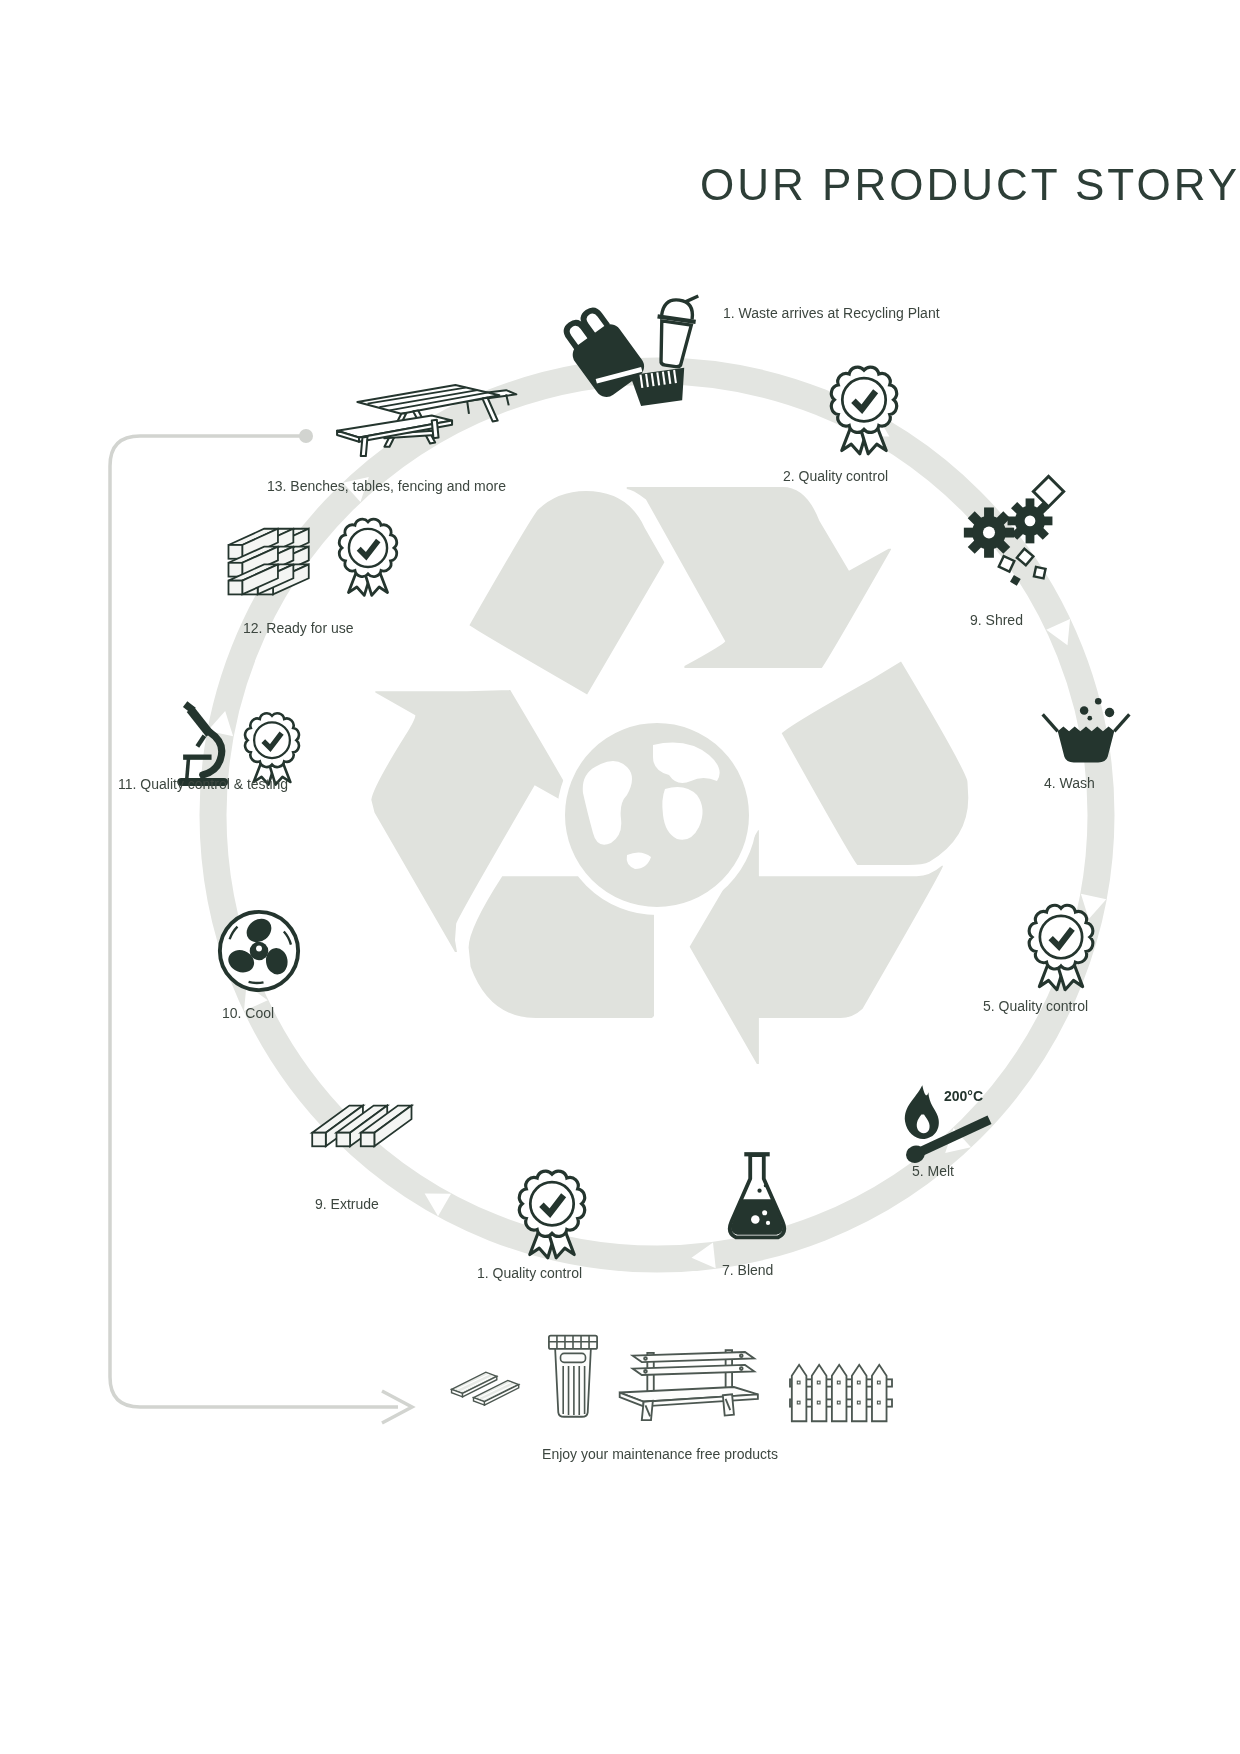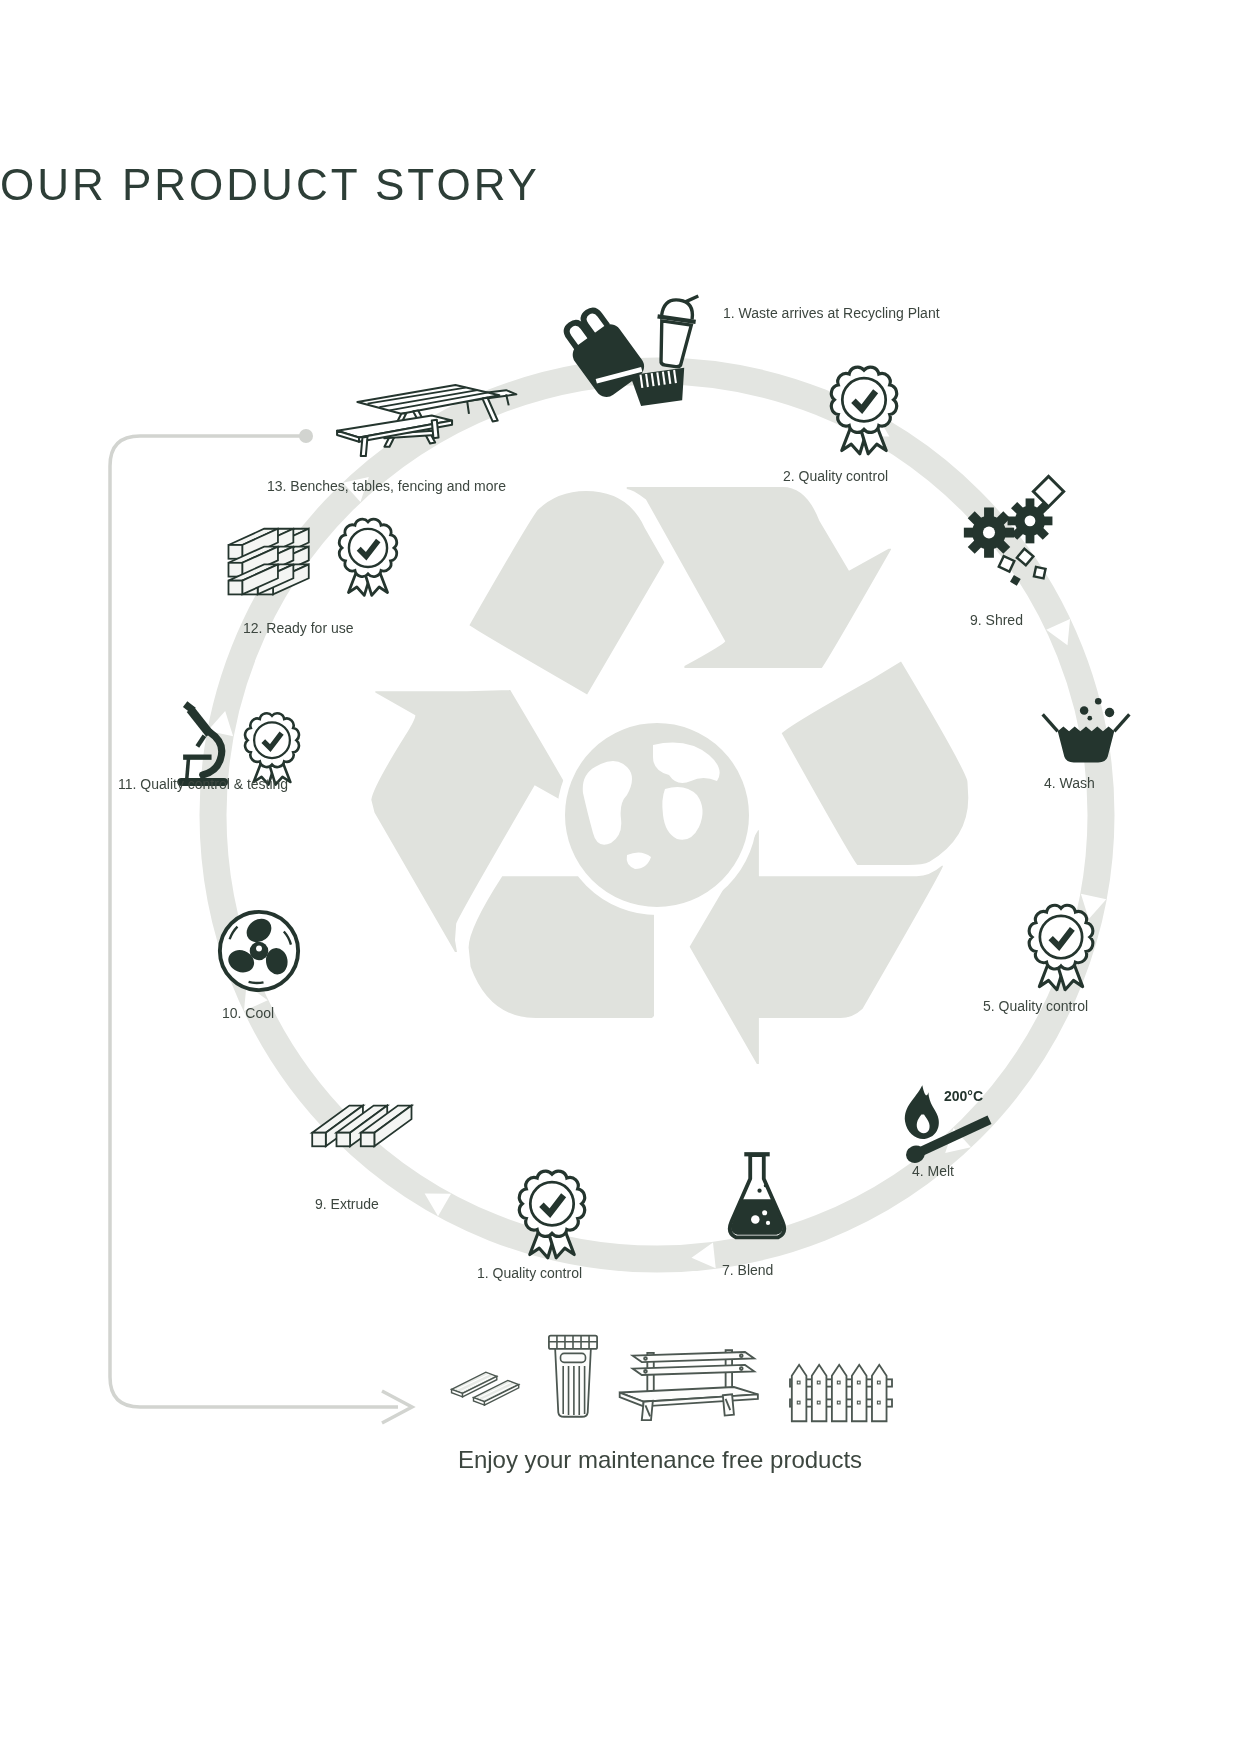--- a/index.html
+++ b/index.html
@@ -1,22 +1,22 @@
 <!DOCTYPE html>
 <html style="--icon-dark: #24352e; --label-text: #3c463f; --title-text: #2d3e37; --ring-gray: #e3e5e1; --watermark-gray: #e0e2dd; --connector-gray: #d2d4d0; --product-outline: #4c5751;"><head>
 <meta charset="utf-8">
 <style>
   html,body{margin:0;padding:0;background:#fff}
   #canvas{position:relative;width:1240px;height:1754px;margin:0 auto;background:#fff;
           font-family:"Liberation Sans",sans-serif;overflow:hidden}
-  .title{position:absolute;left:0;top:160px;width:100%;text-align:left;
+  .title{position:absolute;left:0;top:160px;width:100%;text-align:right;
          font-size:44px;font-weight:500;letter-spacing:3px;color:var(--title-text,#2d3e37)}
   .lbl{position:absolute;font-size:14px;color:var(--label-text,#3c463f);white-space:nowrap}
   .temp{position:absolute;font-size:14px;font-weight:700;color:var(--icon-dark,#24352e)}
-  .caption{position:absolute;font-size:24px;color:var(--label-text,#3c463f);text-align:center}
+  .caption{position:absolute;font-size:14px;color:var(--label-text,#3c463f);text-align:center}
   .ic{position:absolute}
   .ic svg{overflow:visible;display:block}
   .watermark{position:absolute;left:240px;top:340px;width:860px;height:880px;
              display:flex;align-items:center;justify-content:center;
              font-family:"DejaVu Sans",sans-serif;font-size:820px;line-height:1;
              color:var(--watermark-gray,#e0e2dd);user-select:none}
   .f{fill:var(--icon-dark,#24352e)}
   .sk{stroke:var(--icon-dark,#24352e);fill:none}
   .ow{stroke:var(--icon-dark,#24352e);fill:#fff}
   .ol{stroke:var(--icon-dark,#24352e);fill:#f4f5f3}
@@ -190,21 +190,21 @@
 
   <div class="ic" style="left:893px;top:1080px">
     <svg width="112" height="95" viewBox="0 0 130 110">
       <path class="sk" stroke-width="11" d="M30,84 L112,46"></path>
       <ellipse cx="26" cy="86" rx="11" ry="10" class="f" transform="rotate(-25 26 86)"></ellipse>
       <path class="f" d="M34,6 C26,22 12,30 14,48 C16,62 28,70 38,68 C50,66 56,54 52,42 C49,33 42,28 41,14 C39,22 36,16 34,6 Z"></path>
       <path fill="#fff" d="M33,40 C28,46 26,52 29,58 C32,63 40,63 42,57 C44,51 40,46 36,40 Z"></path>
     </svg>
   </div>
   <div class="temp" style="left:944px;top:1088px">200°C</div>
-  <div class="lbl" style="left:912px;top:1163px">4. Melt</div>
+  <div class="lbl" style="left:912px;top:1163px">5. Melt</div>
 
   <div class="ic" style="left:718px;top:1150px">
     <svg width="78" height="95" viewBox="0 0 92 112">
       <path class="ow" stroke-width="4.5" stroke-linejoin="round" d="M38,6 L38,34 L16,84 Q10,98 21,103 L71,103 Q82,98 76,84 L54,34 L54,6 Z"></path>
       <path class="sk" stroke-width="5" d="M31,5 H61"></path>
       <path class="f" d="M27,58 L65,58 L75,86 Q80,97 69,100 L23,100 Q12,97 17,86 Z"></path>
       <circle cx="44" cy="82" r="5" fill="#fff"></circle>
         <circle cx="55" cy="74" r="3" fill="#fff"></circle>
       <circle cx="59" cy="86" r="2.5" fill="#fff"></circle>
       <circle cx="49" cy="48" r="2.5" class="f"></circle>

